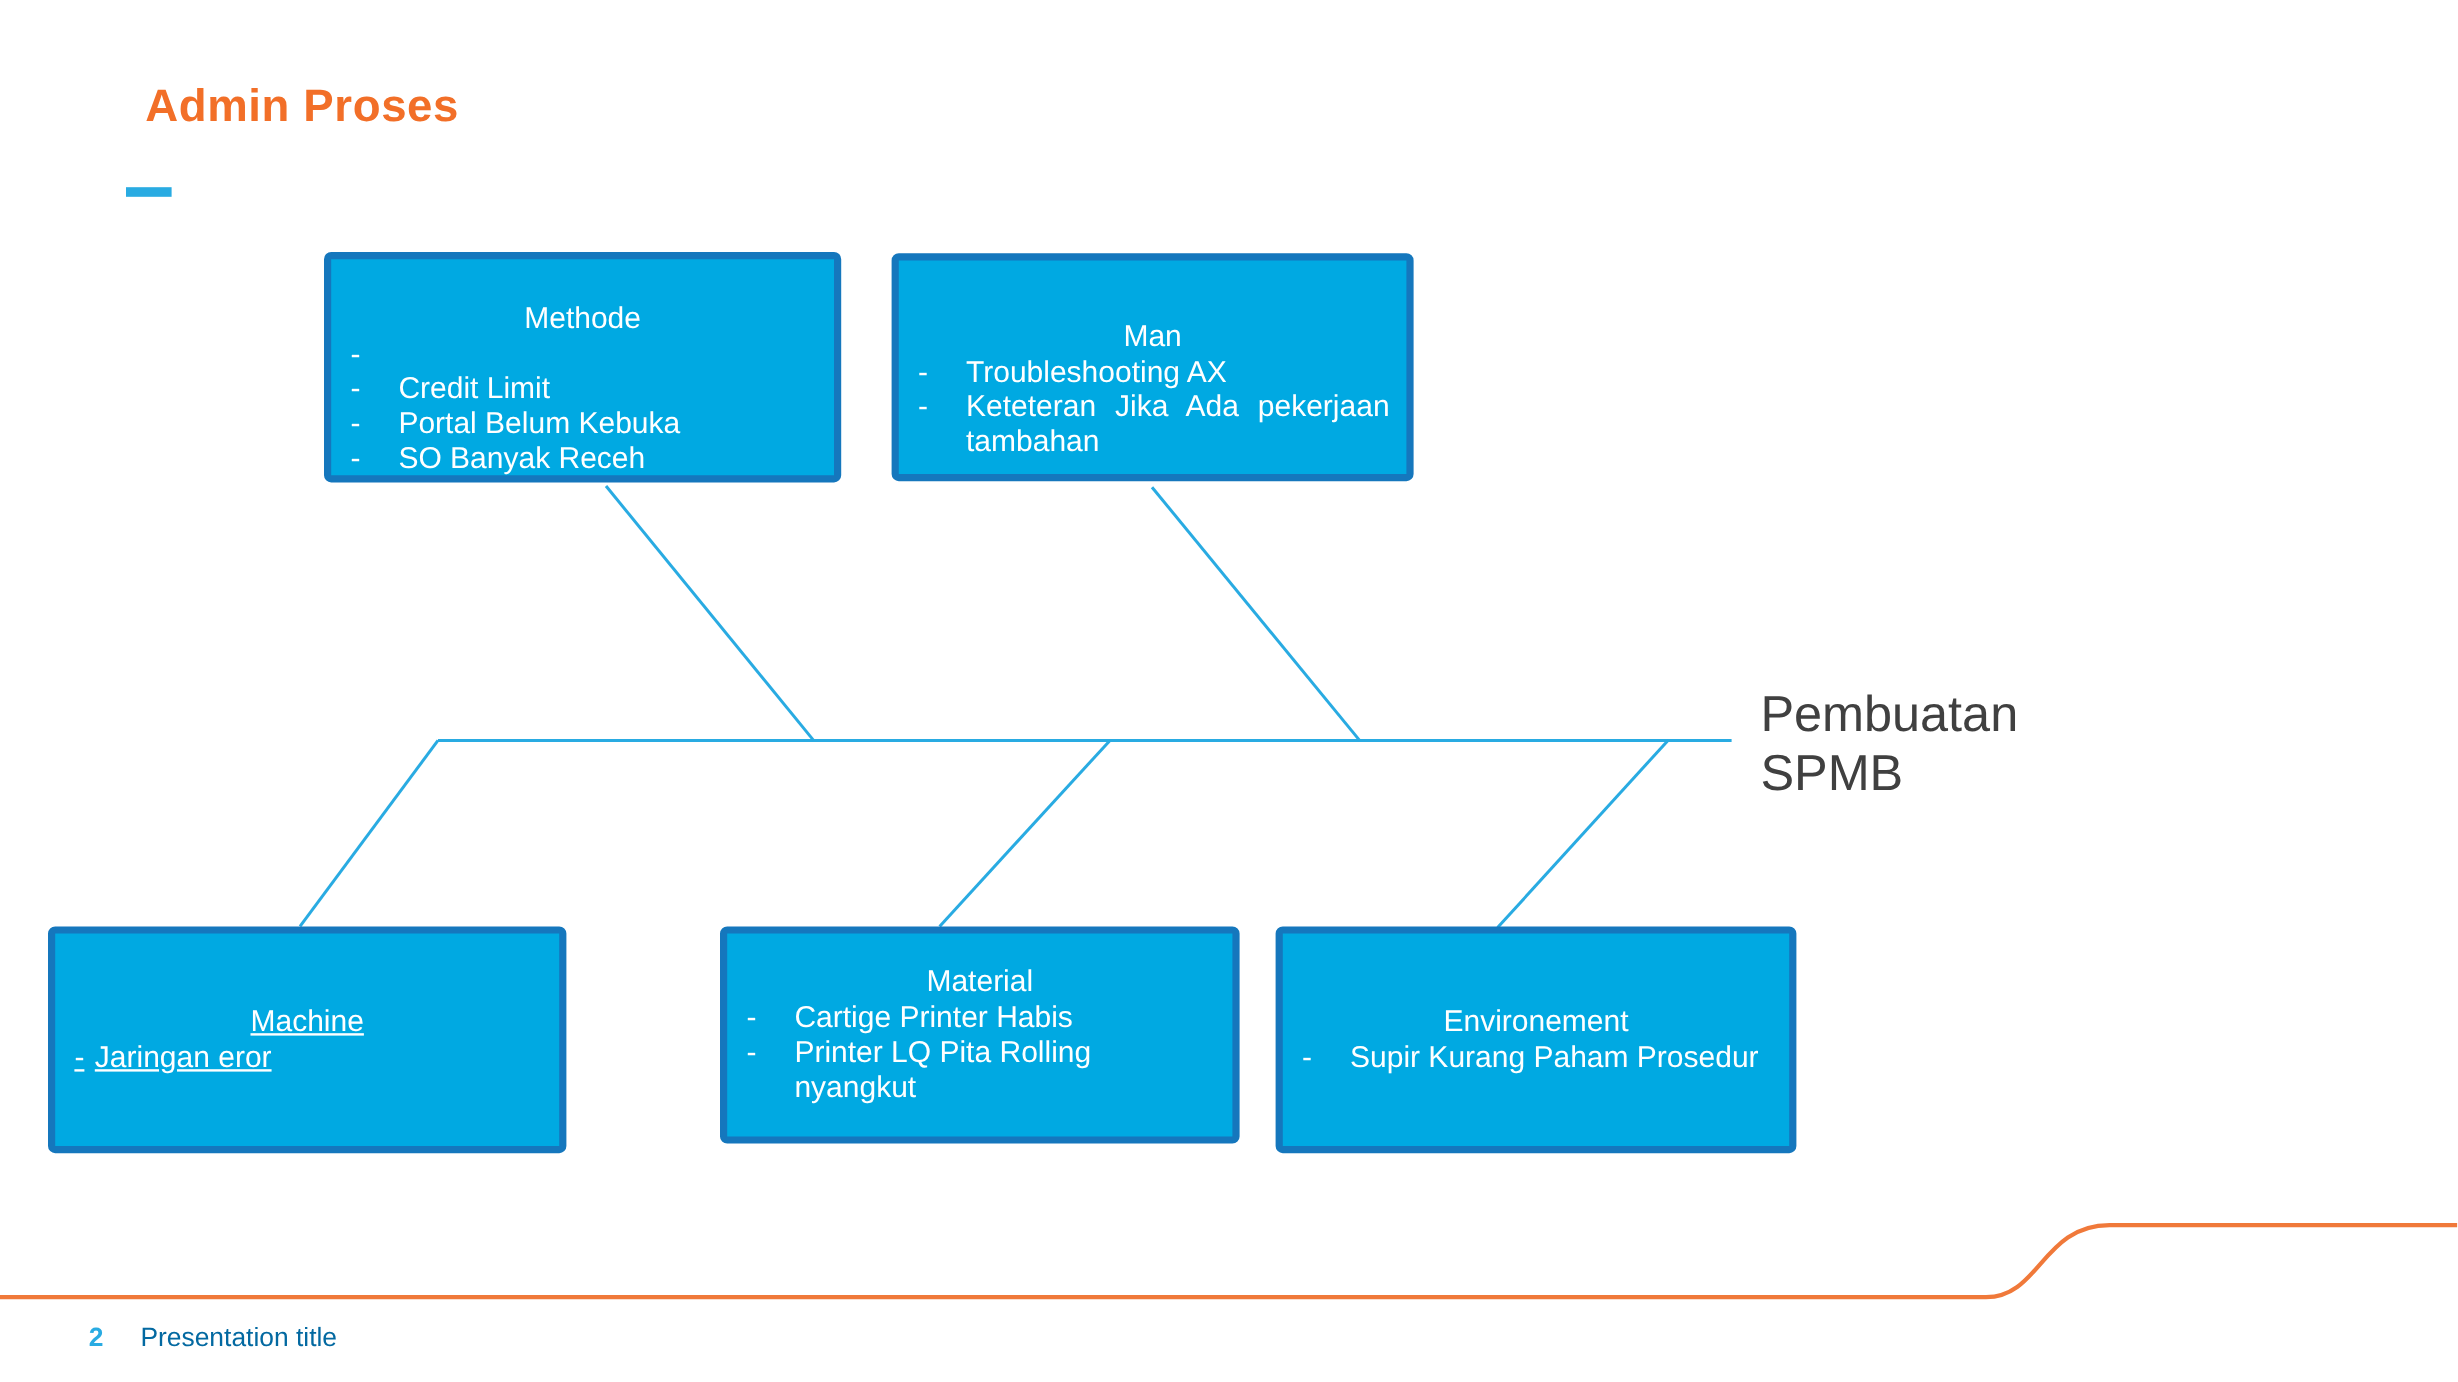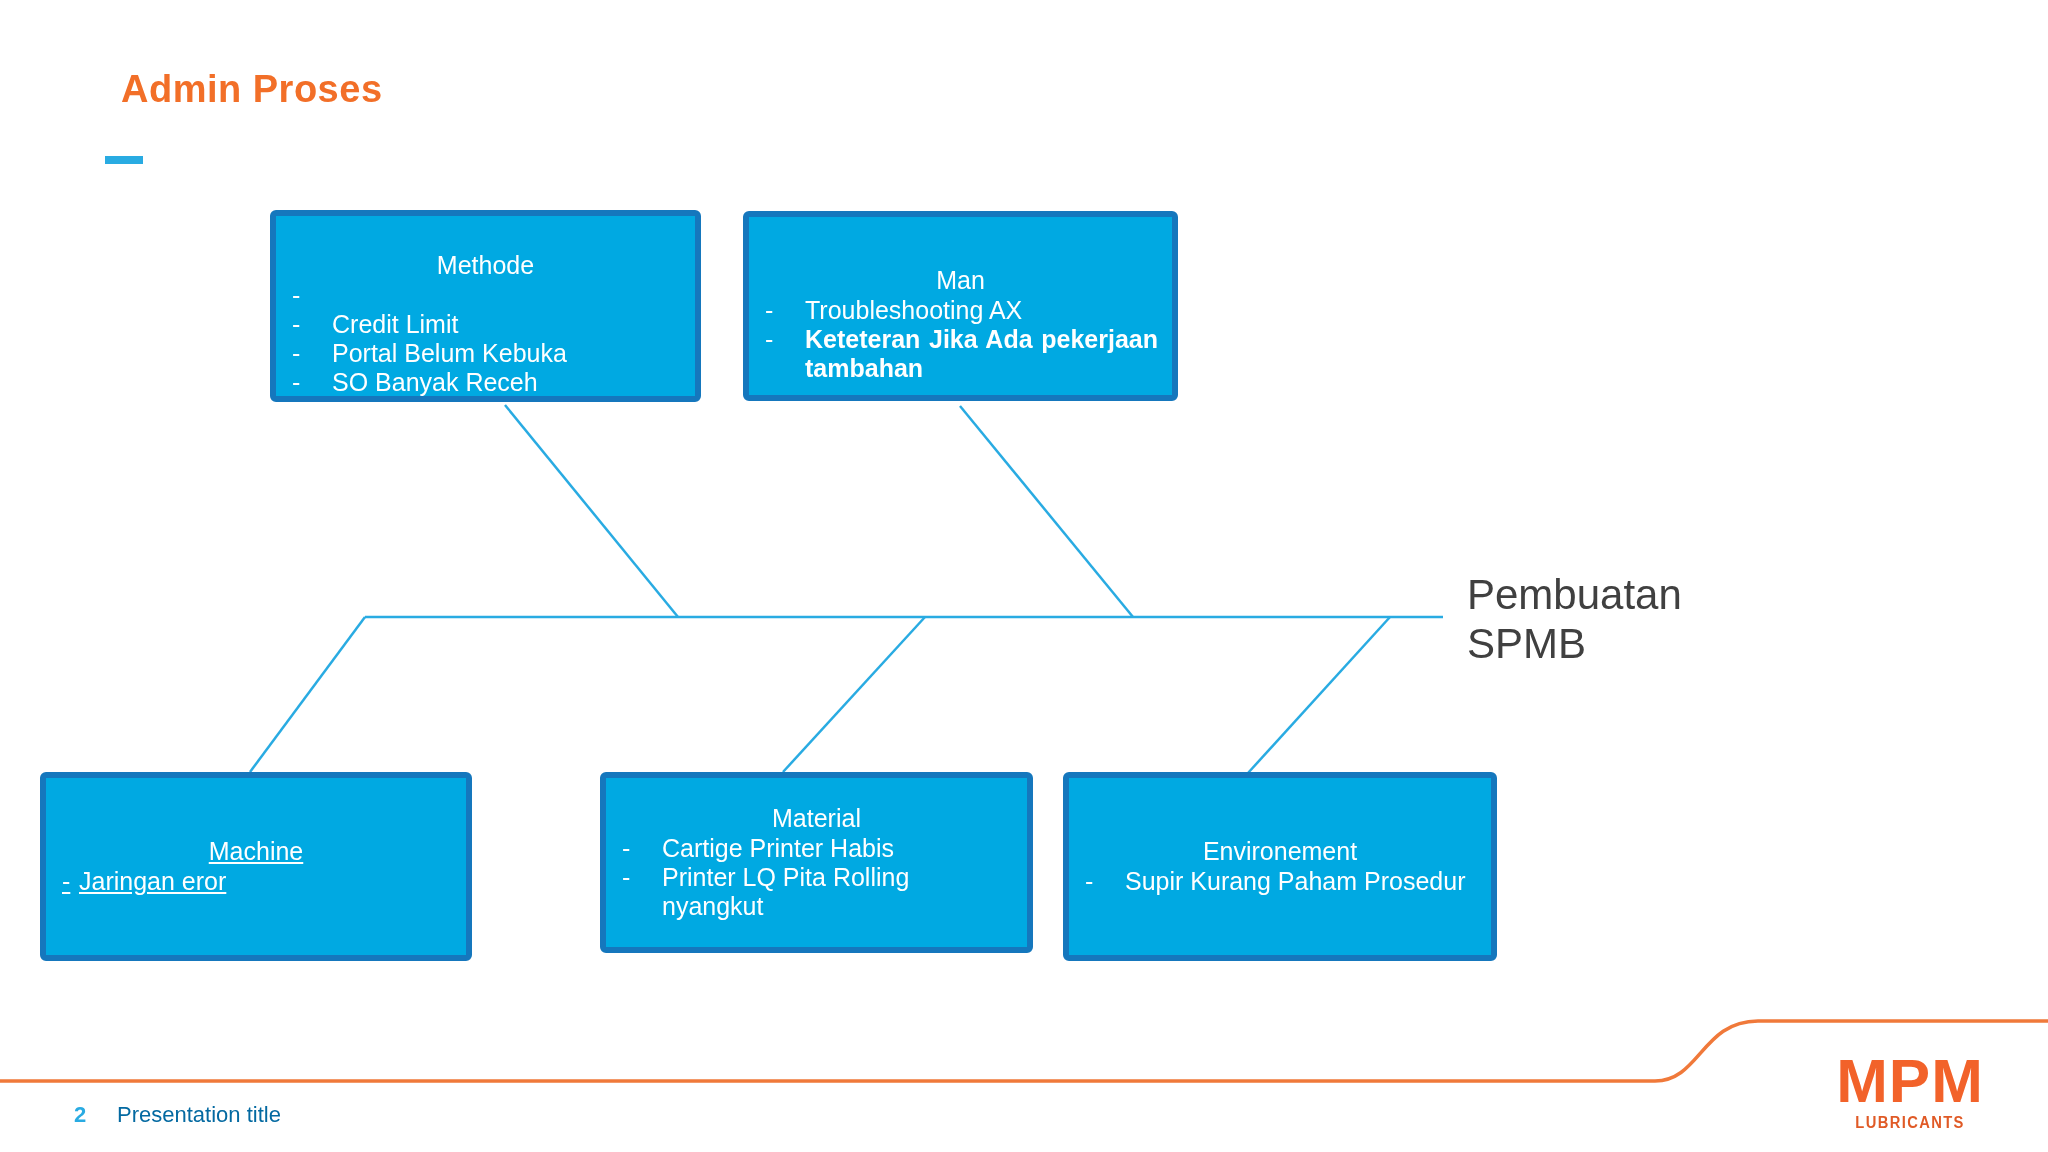--- a/index.html
+++ b/index.html
@@ -68,21 +68,20 @@
   }
   .bullet-row.tight .dash {
     flex: 0 0 17px;
   }
   .bullet-row .bullet-text {
     flex: 1;
   }
   .bullet-row .bullet-text.justified {
     text-align: justify;
     text-align-last: left;
-    font-weight: bold;
   }
   .effect-label {
     position: absolute;
     left: 1467px;
     top: 570px;
     width: 235px;
     font-size: 42px;
     line-height: 49px;
     color: #404040;
   }
@@ -206,18 +205,14 @@
 
   <div class="effect-label">Pembuatan SPMB</div>
 
   <svg class="lines" width="2048" height="1152" viewBox="0 0 2048 1152">
     <path d="M0 1081 H1655 C1700 1081, 1702 1021, 1758 1021 H2048" stroke="#F0793A" stroke-width="3.5" fill="none"></path>
   </svg>
 
   <div class="footer-page-number">2</div>
   <div class="footer-presentation-title">Presentation title</div>
 
-  <div class="logo">
-    <span class="logo-name">MPM</span>
-    <span class="logo-tagline">LUBRICANTS</span>
-  </div>
 
 </div>
 
 </body></html>

